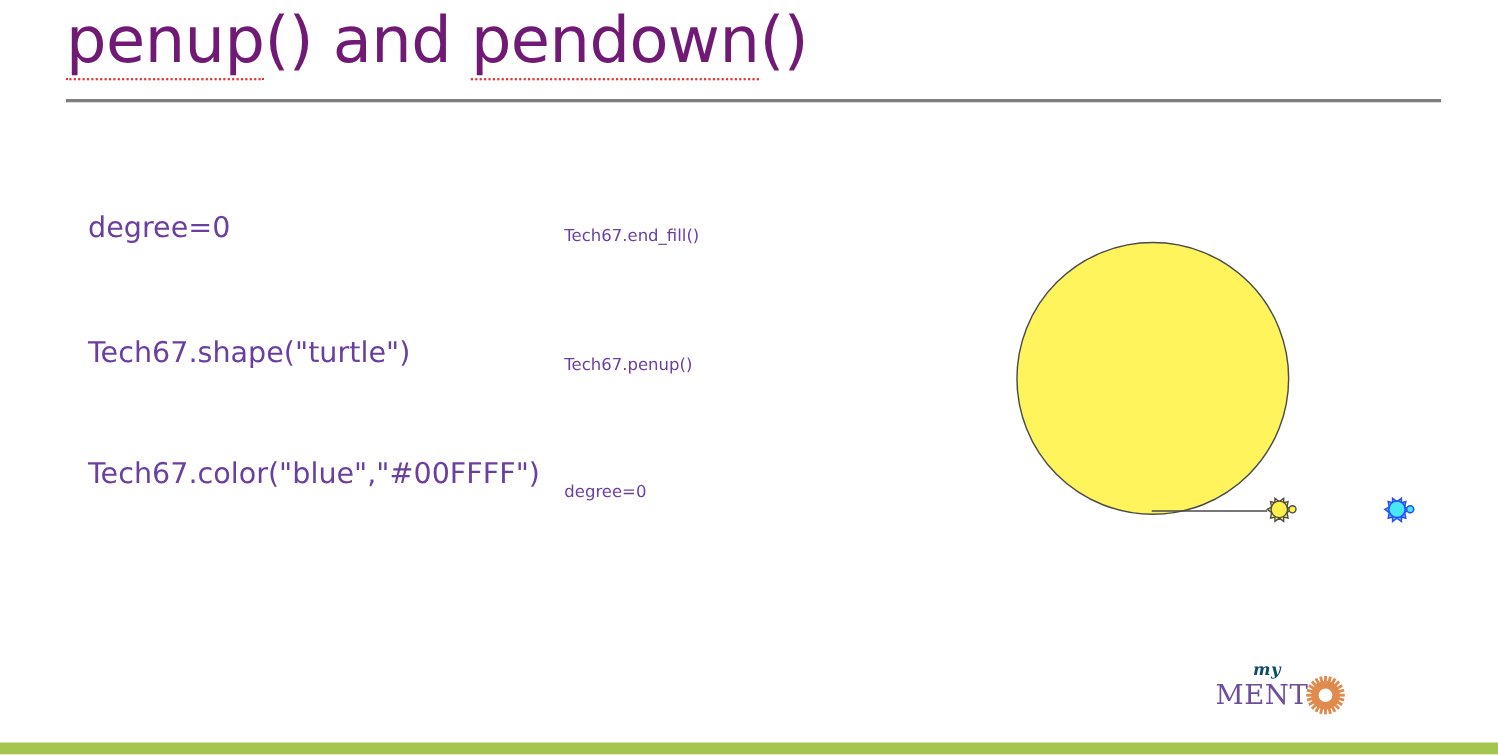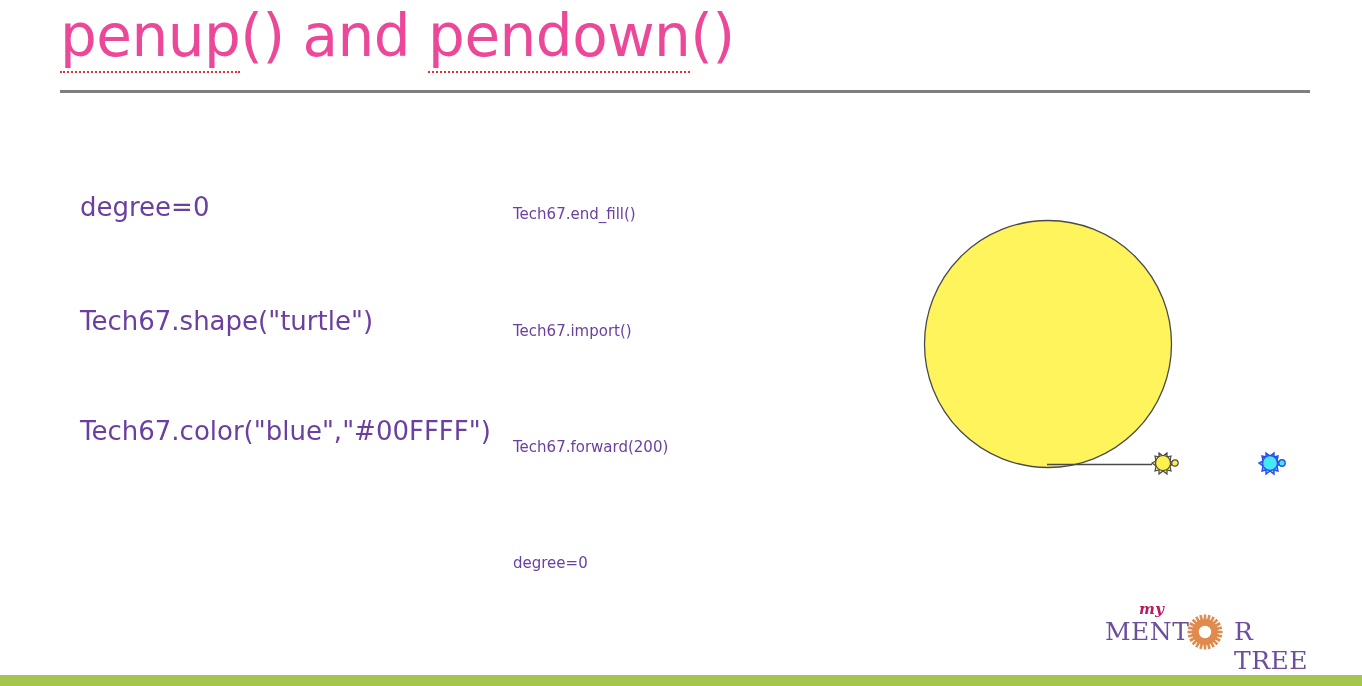--- a/index.html
+++ b/index.html
@@ -13,21 +13,21 @@
     position: relative;
     overflow: hidden;
     font-family: "DejaVu Sans", sans-serif;
   }
 
   
   #slide-title {
     position: absolute;
     left: 60px;
     top: 2px;
-    color: #ec4899;
+    color: #701a75;
     font-family: "DejaVu Sans", sans-serif;
     font-size: 58px;
     font-weight: 400;
     letter-spacing: -0.5px;
     white-space: nowrap;
   }
   .misspelled {
     border-bottom: 2px dotted #E83030;
     padding-bottom: 1px;
   }
@@ -82,21 +82,21 @@
     position: absolute;
     left: 1105px;
     top: 600px;
     width: 215px;
     height: 52px;
   }
   #logo-my {
     position: absolute;
     left: 34px;
     top: 0px;
-    color: #be185d;
+    color: #0c4a6e;
     font-family: "DejaVu Serif", serif;
     font-style: italic;
     font-weight: bold;
     font-size: 15px;
     letter-spacing: 0.5px;
   }
   #logo-word-1 {
     position: absolute;
     left: 0px;
     top: 17px;
@@ -147,22 +147,21 @@
   <div class="wrapline">Tech67.color("blue","#00FFFF")</div>
   
   
   
   
   
 </div>
 
 <div id="code-middle">
   <div>Tech67.end_fill()</div>
-  <div>Tech67.import()</div>
-  <div>Tech67.forward(200)</div>
+  <div>Tech67.penup()</div>
   <div>degree=0</div>
   
   
   
   
   
   
   
   
   
@@ -224,16 +223,15 @@
           <rect x="16.7" y="0.5" width="2.6" height="6" transform="rotate(225 18 18)"></rect>
           <rect x="16.7" y="0.5" width="2.6" height="6" transform="rotate(255 18 18)"></rect>
           <rect x="16.7" y="0.5" width="2.6" height="6" transform="rotate(285 18 18)"></rect>
           <rect x="16.7" y="0.5" width="2.6" height="6" transform="rotate(315 18 18)"></rect>
           <rect x="16.7" y="0.5" width="2.6" height="6" transform="rotate(345 18 18)"></rect>
         </g>
       </g>
       <circle cx="18" cy="18" r="6.2" fill="#FFFFFF"></circle>
     </svg>
   </div>
-  <div id="logo-word-2">R TREE</div>
 </div>
 
 <div id="bottom-bar"></div>
 
 </body></html>

